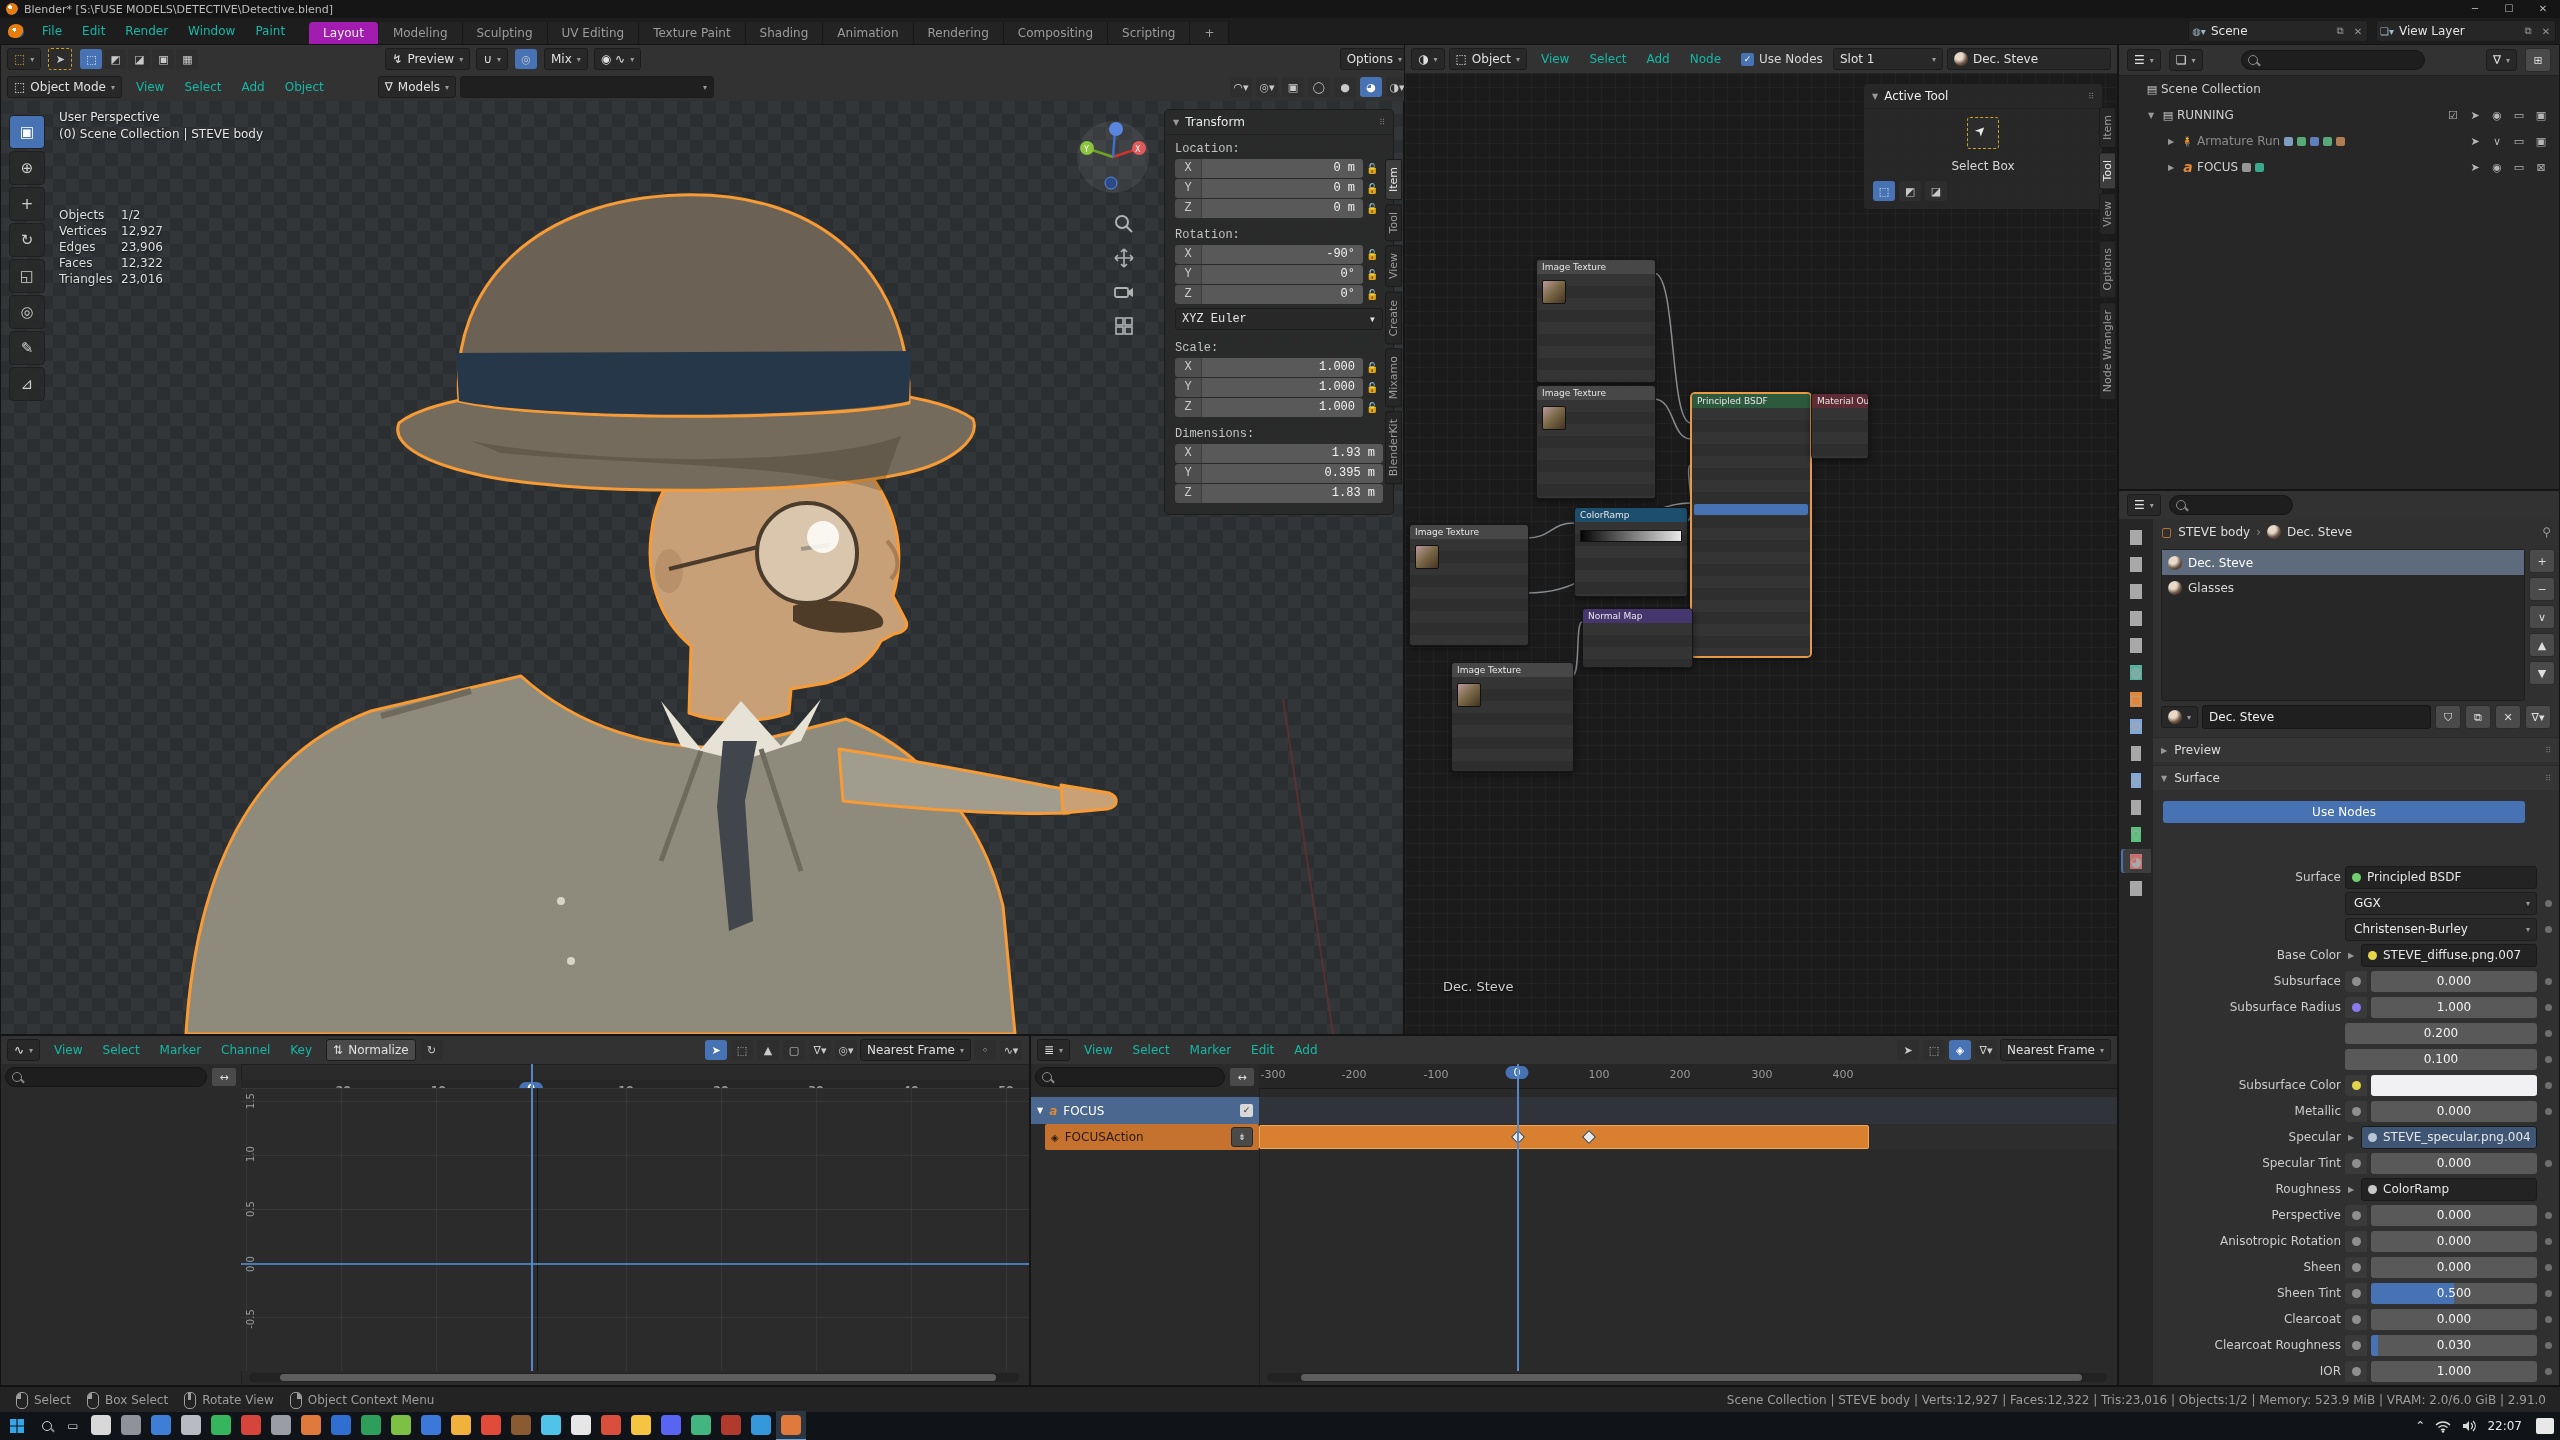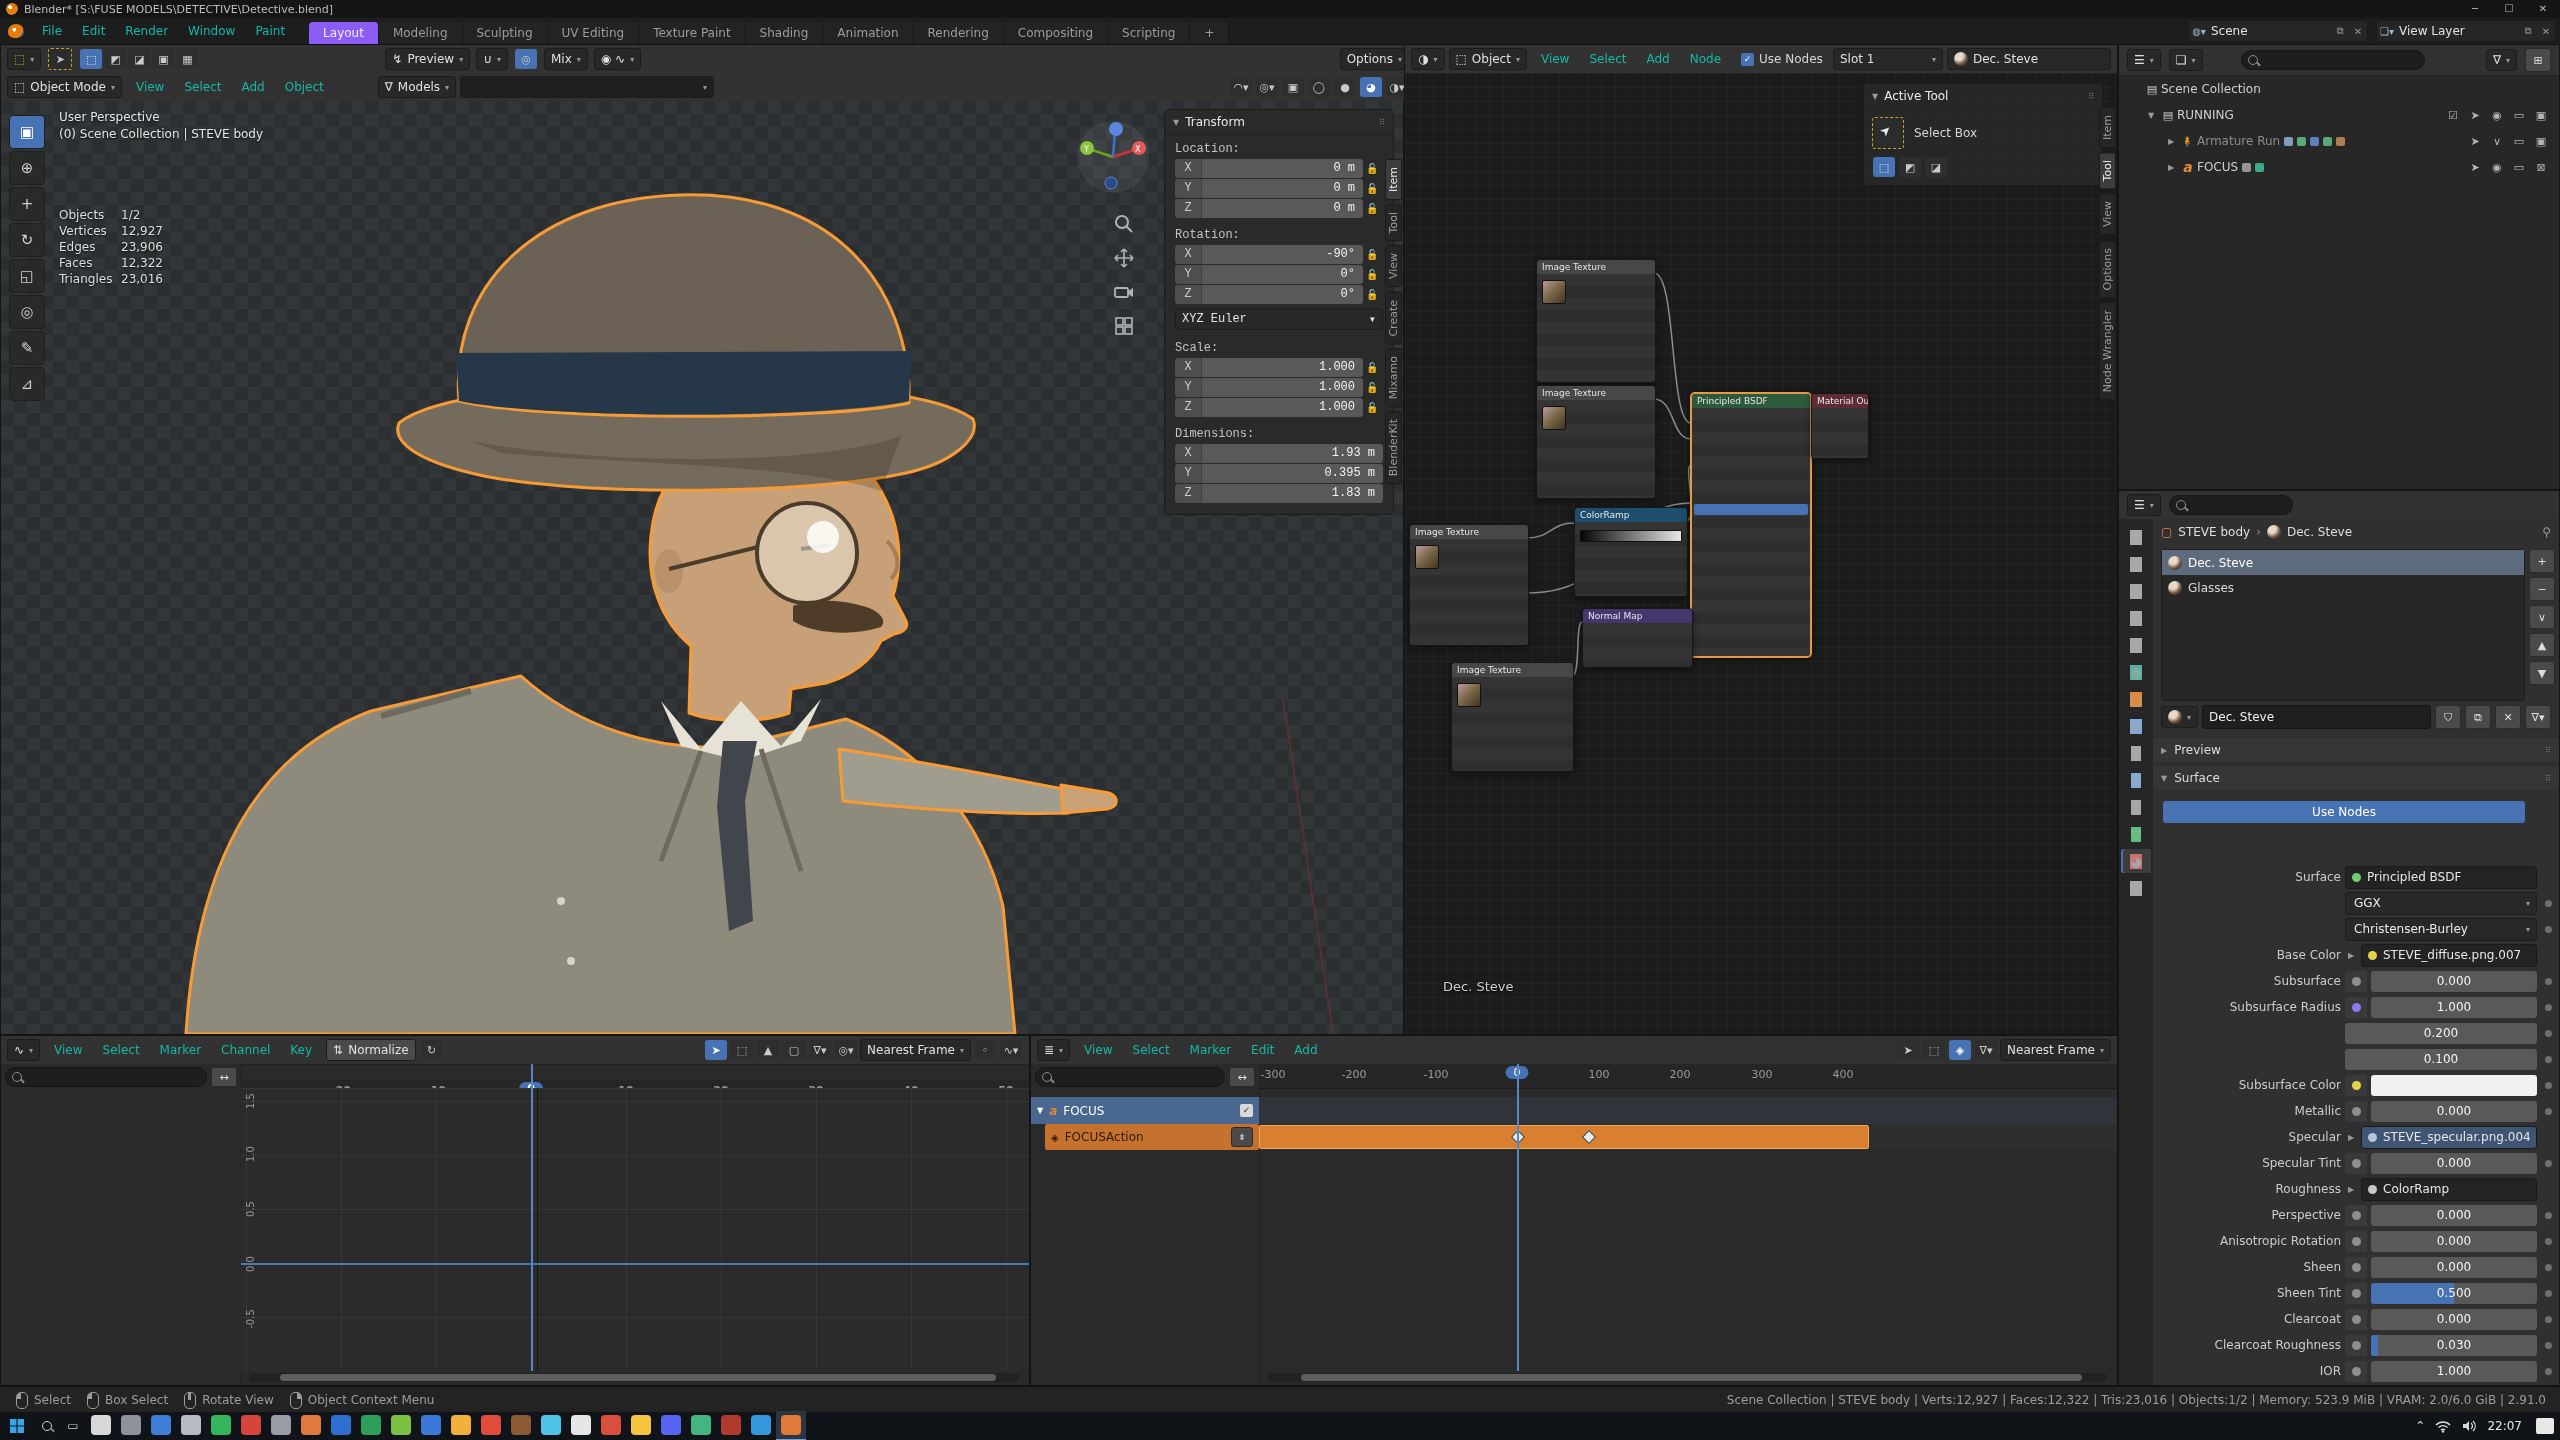--- a/index.html
+++ b/index.html
@@ -11,21 +11,21 @@
   #titlebar{position:absolute;left:0;top:0;width:2560px;height:18px;background:#151515;display:flex;align-items:center;color:#bdbdbd;font-size:11px;}
   #titlebar .blogo{width:12px;height:12px;margin:0 6px 0 6px;border-radius:50%;background:radial-gradient(circle at 35% 35%,#fff 0 2px,#e87d0d 2px 70%,#1e4f8a 70%);}
   #titlebar .wbtns{margin-left:auto;display:flex;}
   #titlebar .wbtn{width:34px;text-align:center;color:#bbb;font-size:10px;line-height:18px;}
   
   #topbar{position:absolute;left:0;top:18px;width:2560px;height:26px;background:#1d1d1d;display:flex;align-items:center;border-bottom:1px solid #101010;}
   #topbar .blogo2{width:16px;height:14px;margin:0 8px;border-radius:50% 50% 40% 40%;background:radial-gradient(circle at 40% 40%,#fdfdfd 0 2px,#e87d0d 2px 68%,#265787 68%);}
   .menu-item{padding:0 10px;height:22px;line-height:22px;color:#14b8a6;border-radius:3px;}
   #ws-tabs{display:flex;margin-left:14px;height:26px;align-items:flex-end;}
   .ws-tab{padding:4px 14px;background:#232323;color:#9c9c9c;border-right:1px solid #161616;font-size:12px;}
-  .ws-tab.on{background:#8b5cf6;color:#efefef;border-radius:4px 4px 0 0;}
+  .ws-tab.on{background:#a21caf;color:#efefef;border-radius:4px 4px 0 0;}
   #scene-widgets{margin-left:auto;display:flex;gap:8px;margin-right:4px;}
   .id-field{display:flex;align-items:center;background:#262626;border:1px solid #1a1a1a;border-radius:3px;height:20px;}
   .id-field .ic{width:20px;text-align:center;color:#9fb6c8;font-size:10px;}
   .id-field .nm{width:120px;color:#e3e3e3;padding-left:2px;}
   .id-field .sq{width:18px;text-align:center;color:#999;font-size:10px;}
   
   .ed-header{background:#323232;border-bottom:1px solid #202020;display:flex;align-items:center;}
   .dd{display:inline-flex;align-items:center;background:#282828;border:1px solid #1c1c1c;border-radius:3px;height:20px;padding:0 6px;color:#e0e0e0;gap:5px;}
   .dd .car{font-size:8px;color:#999;}
   .tool-ic{width:22px;height:20px;border-radius:3px;display:inline-flex;align-items:center;justify-content:center;color:#c9c9c9;background:#2e2e2e;margin:0 1px;font-size:11px;}
@@ -66,21 +66,21 @@
   .node{position:absolute;background:#2f2f2f;border:1px solid #161616;border-radius:4px;box-shadow:0 2px 6px rgba(0,0,0,.5);overflow:hidden;}
   .node .nh{height:14px;line-height:14px;padding:0 5px;font-size:9px;color:#e6e6e6;white-space:nowrap;overflow:hidden;}
   .node .nb{position:absolute;left:0;right:0;top:14px;bottom:0;background:repeating-linear-gradient(180deg,#343434 0 12px,#2e2e2e 12px 24px);}
   .node.sel{border:1px solid #e79a45;box-shadow:0 0 0 1px #e79a45,0 2px 8px rgba(0,0,0,.6);}
   .nthumb{position:absolute;left:5px;top:20px;width:22px;height:22px;border-radius:2px;background:linear-gradient(135deg,#b99,#764,#432);border:1px solid #111;}
   .nramp{position:absolute;left:5px;right:5px;top:22px;height:10px;background:linear-gradient(90deg,#050505,#e8e8e8);border:1px solid #111;}
   .nhl{position:absolute;left:2px;right:2px;top:42%;height:11px;background:#4772b3;border-radius:2px;}
   #sh-label{position:absolute;left:38px;bottom:40px;color:#cfcfcf;font-size:13px;text-shadow:0 1px 2px #000;}
   #atool{position:absolute;left:458px;top:10px;width:238px;background:rgba(40,40,40,.97);border:1px solid #1b1b1b;border-radius:4px;}
   #atool .phead{display:flex;align-items:center;height:24px;padding:0 8px;color:#ececec;border-bottom:1px solid #222;}
-  #atool .trowi{display:flex;align-items:center;gap:10px;padding:8px;}
+  #atool .trowi{display:flex;align-items:center;gap:10px;padding:8px;flex-direction:column;}
   .selbox-ic{width:30px;height:30px;border:1px dashed #c9a227;border-radius:3px;position:relative;background:#2c2c2c;}
   .selbox-ic:after{content:"➤";position:absolute;left:7px;top:5px;color:#e8e8e8;font-size:13px;transform:rotate(-45deg);}
   #atool .modes{display:flex;gap:2px;padding:0 8px 8px 8px;}
   #sh-tabs{right:1px;top:34px;}
   
   #outliner{left:2118px;top:44px;width:442px;height:446px;background:#272727;}
   #out-head{height:30px;}
   .search{display:flex;align-items:center;background:#1e1e1e;border:1px solid #151515;border-radius:10px;height:18px;padding:0 6px;gap:4px;}
   .mag{width:8px;height:8px;border:1.5px solid #8a8a8a;border-radius:50%;position:relative;flex:none;}
   .mag:after{content:"";position:absolute;left:7px;top:7px;width:5px;height:1.5px;background:#8a8a8a;transform:rotate(45deg);}

